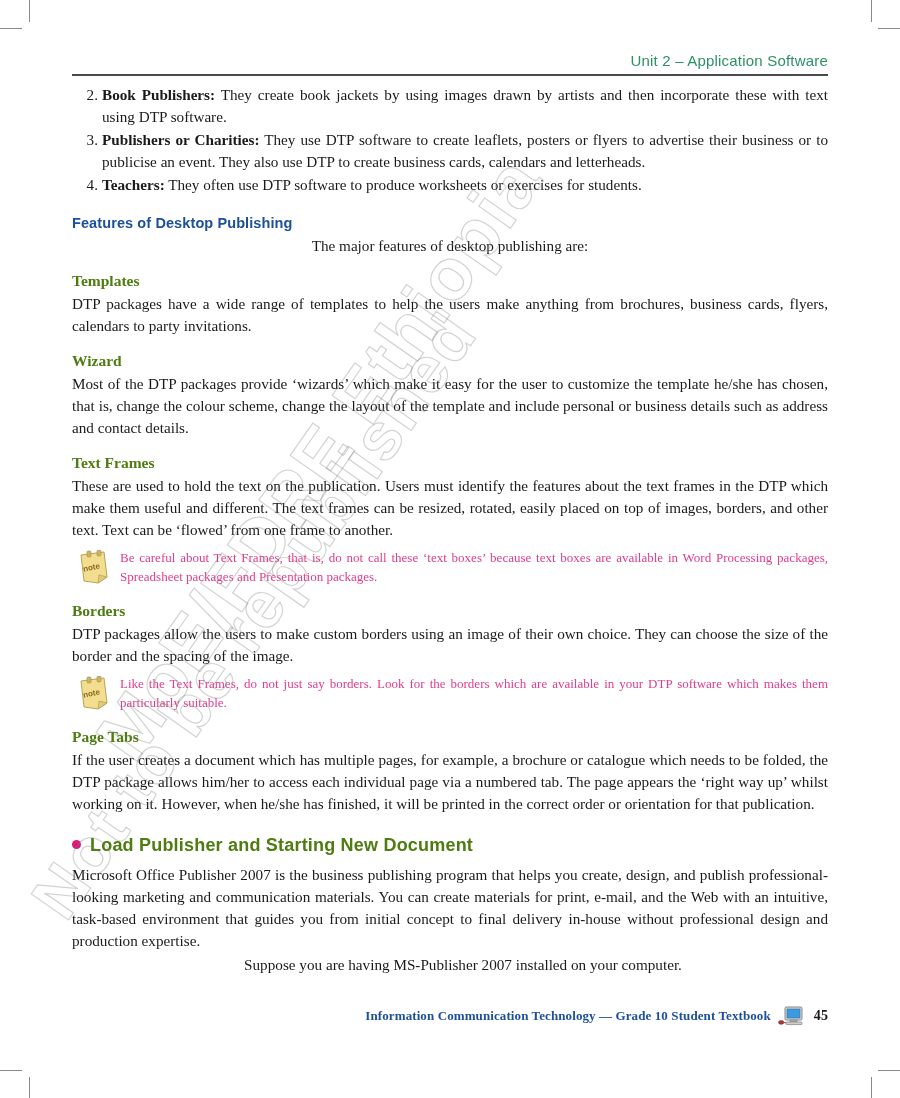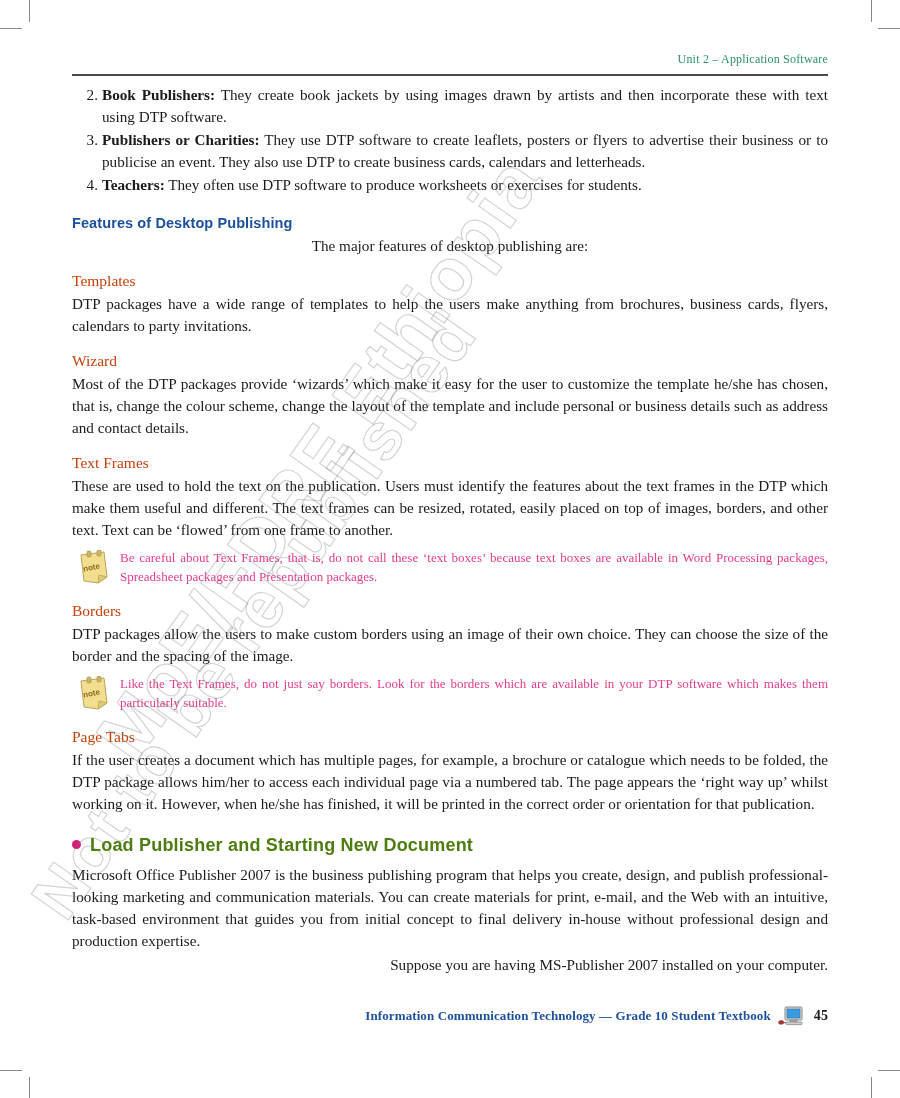--- a/index.html
+++ b/index.html
@@ -86,22 +86,22 @@
     height: 1098px;
     z-index: 2;
   }
 
   .running-head {
     position: absolute;
     left: 72px;
     top: 52px;
     width: 756px;
     text-align: right;
-    font-family: Liberation Serif, serif;
-    font-size: 12px;
+    font-family: Liberation Sans, sans-serif;
+    font-size: 15px;
     color: #2e9166;
     letter-spacing: 0.2px;
   }
   .head-rule {
     position: absolute;
     left: 72px;
     top: 74px;
     width: 756px;
     height: 1.6px;
     background: #4a4a4a;
@@ -145,22 +145,22 @@
     font-family: "Liberation Sans", "DejaVu Sans", sans-serif;
     font-size: 14.5px;
     font-weight: 700;
     color: #1c4f9c;
     margin: 19px 0 4px 0;
     letter-spacing: 0.1px;
   }
   h3.green-head {
     font-family: "Liberation Serif", "DejaVu Serif", serif;
     font-size: 15.5px;
-    font-weight: 400;
-    color: #c2410c;
+    font-weight: 700;
+    color: #4d7c0f;
     margin: 15px 0 3px 0;
   }
   h2.magenta-head {
     font-family: "Liberation Sans", "DejaVu Sans", sans-serif;
     font-size: 18px;
     font-weight: 700;
     color: #4d7c0f;
     margin: 20px 0 8px 0;
     letter-spacing: 0.2px;
   }
@@ -178,21 +178,21 @@
     font-size: 15.2px;
     line-height: 1.45;
     margin: 0 0 2px 0;
     text-align: justify;
   }
   p.body.plain {
     text-align: center;
   }
   p.body.indent {
     text-indent: 26px;
-    text-align: right;
+    text-align: center;
   }
 
   
   .note-box {
     position: relative;
     margin: 8px 0 6px 0;
     padding-left: 48px;
     min-height: 38px;
   }
   .note-icon {

